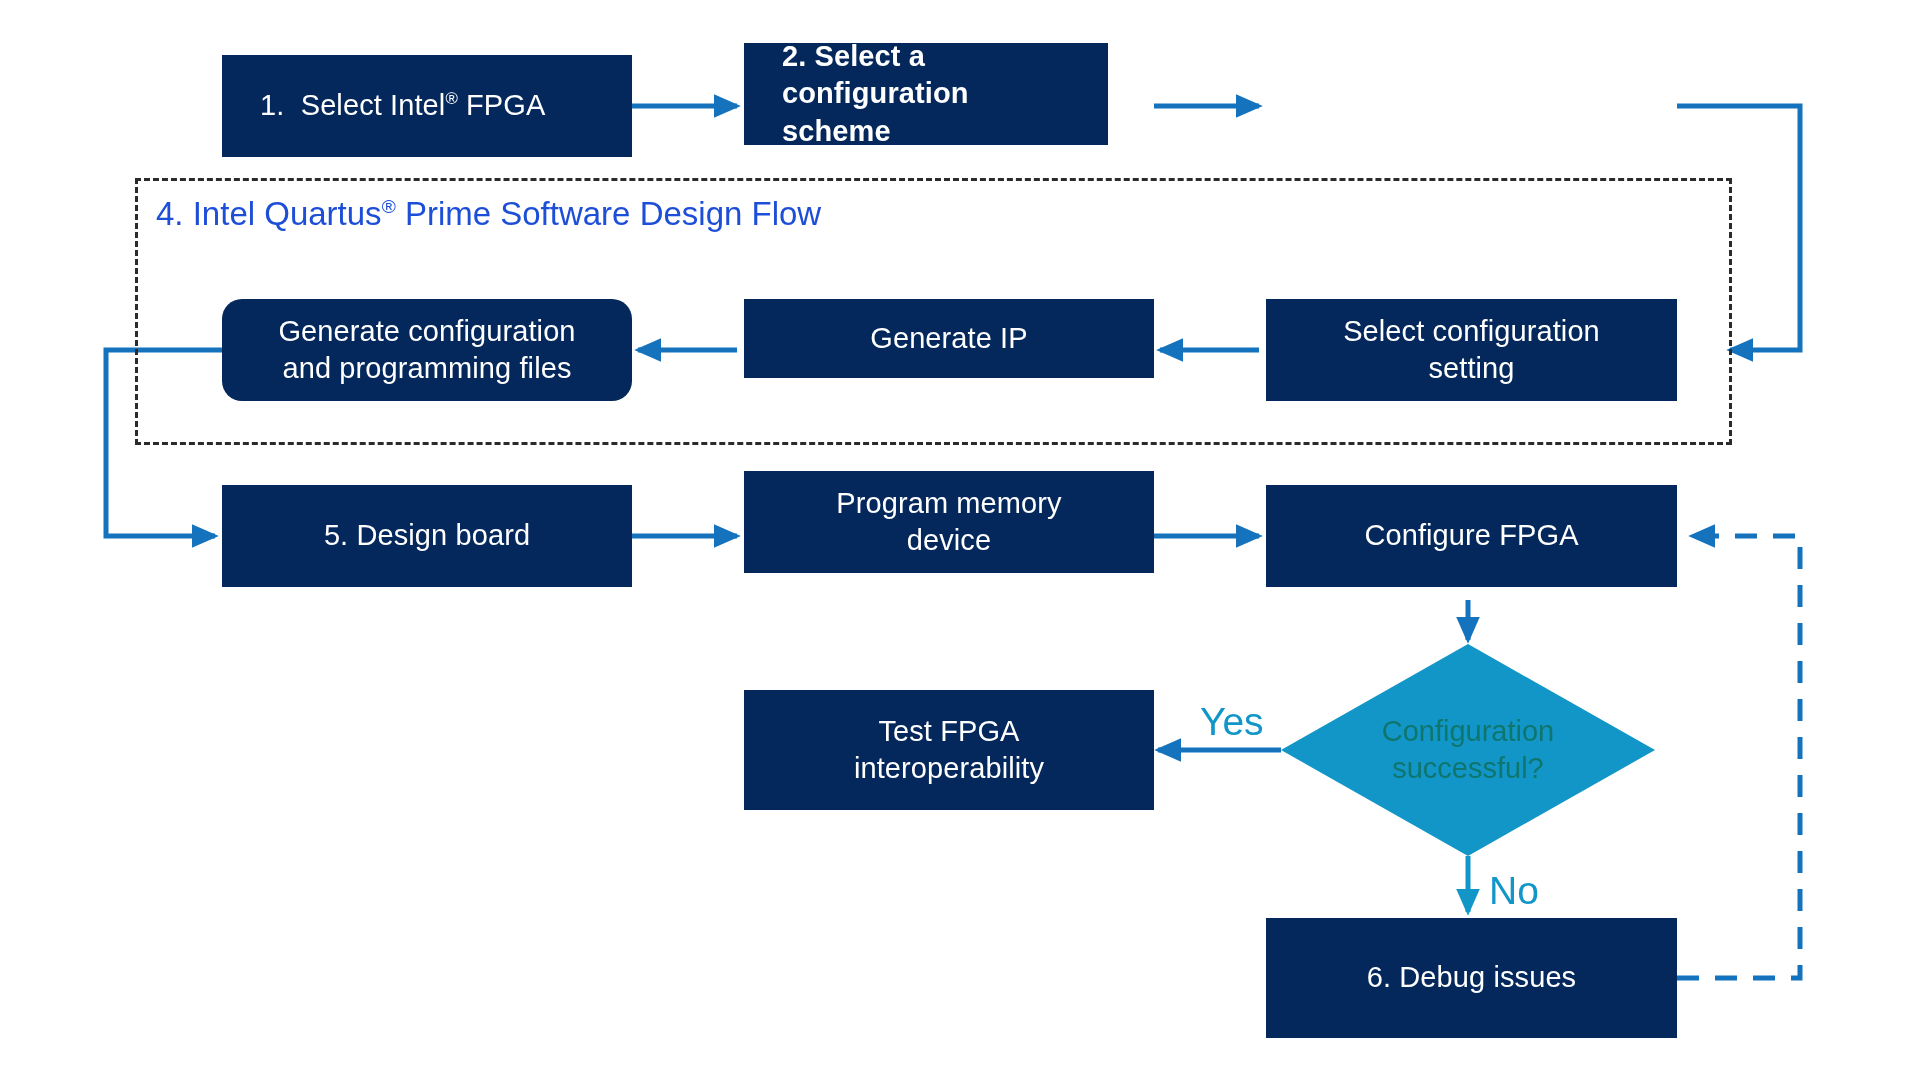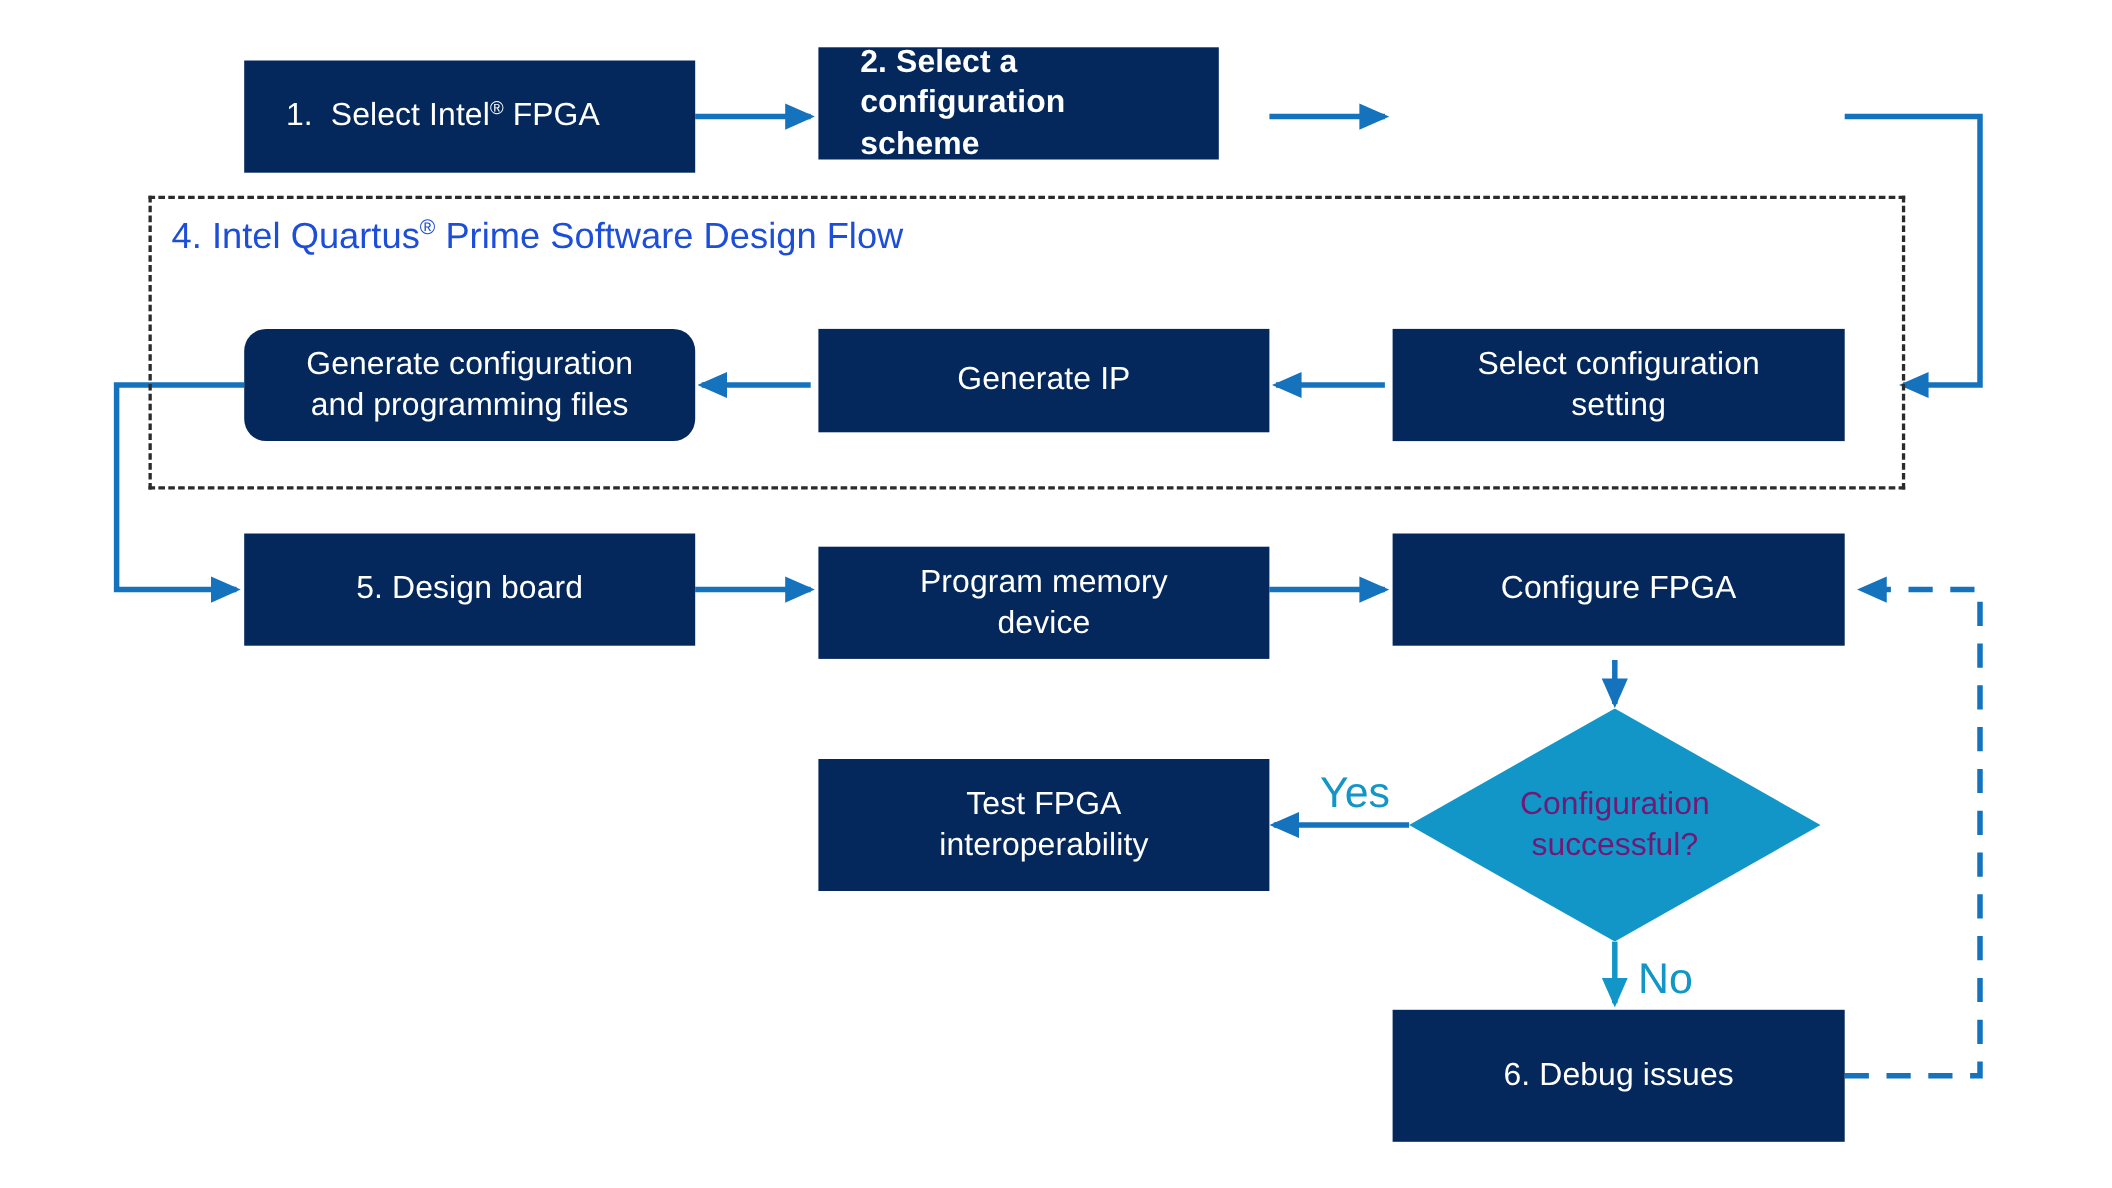--- a/index.html
+++ b/index.html
@@ -61,21 +61,21 @@
     justify-content: center;
   }
   .diamond-shape {
     position: absolute;
     left: 0; top: 0;
     width: 100%;
     height: 100%;
   }
   .diamond-text {
     position: relative;
-    color: #701a75;
+    color: #0f766e;
     font-size: 29px;
     line-height: 1.28;
     text-align: center;
     white-space: pre-line;
     z-index: 2;
   }
   .group-frame {
     position: absolute;
     box-sizing: border-box;
     border: 3px dashed #2b2b2b;
@@ -156,34 +156,34 @@
     <span class="label">2. Select a configuration
 scheme</span>
   </div>
 
 
   <div class="node box" style="left:222px; top:299px; width:410px; height:102px;border-radius:20px;">
     <span class="label">Generate configuration
 and programming files</span>
   </div>
 
-  <div class="node box" style="left:744px; top:299px; width:410px; height:94px;">
+  <div class="node box" style="left:744px; top:299px; width:410px; height:79px;">
     <span class="label">Generate IP</span>
   </div>
 
   <div class="node box" style="left:1266px; top:299px; width:411px; height:102px;">
     <span class="label">Select configuration
 setting</span>
   </div>
 
   <div class="node box" style="left:222px; top:485px; width:410px; height:102px;">
     <span class="label">5. Design board</span>
   </div>
 
-  <div class="node box" style="left:744px; top:497px; width:410px; height:102px;">
+  <div class="node box" style="left:744px; top:471px; width:410px; height:102px;">
     <span class="label">Program memory
 device</span>
   </div>
 
   <div class="node box" style="left:1266px; top:485px; width:411px; height:102px;">
     <span class="label">Configure FPGA</span>
   </div>
 
   <div class="node box" style="left:744px; top:690px; width:410px; height:120px;">
     <span class="label">Test FPGA

